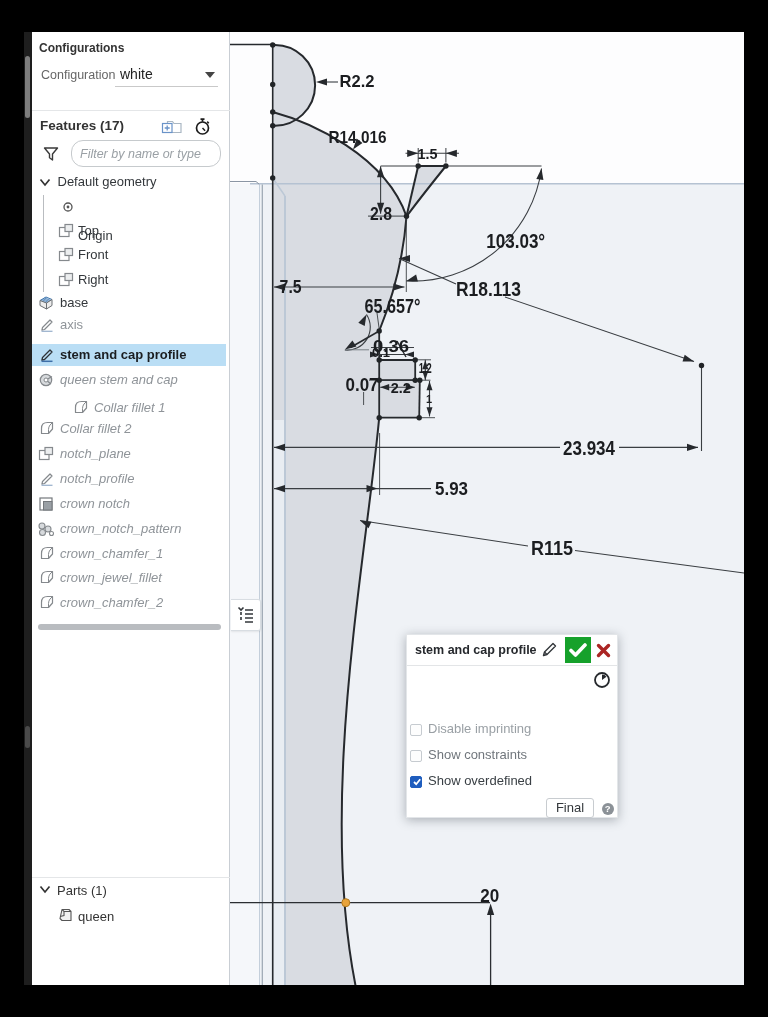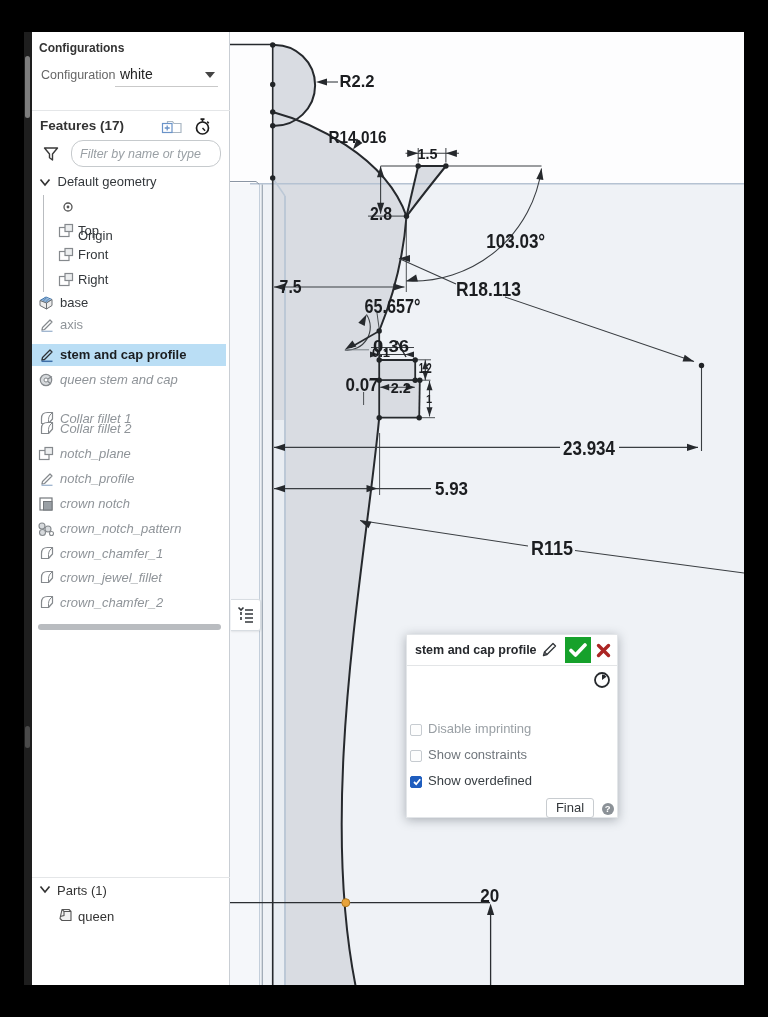--- a/index.html
+++ b/index.html
@@ -143,21 +143,21 @@
 
     <div class="row" style="top:336px;">
       <svg style="position:absolute;left:6px;top:4px;" width="16" height="16" viewBox="0 0 16 16">
         <circle cx="8" cy="8" r="5.7" fill="#d7dadd" stroke="#85898d" stroke-width="1.2"></circle>
         <path d="M8,8 L14,4.5 M8,8 L13,12" stroke="#85898d" stroke-width="1.2"></path>
         <circle cx="8" cy="8" r="2" fill="#fff" stroke="#85898d" stroke-width="1"></circle>
       </svg>
       <span class="rlb it" style="left:28px;">queen stem and cap</span>
     </div>
 
-    <div class="row" style="top:375px;">
+    <div class="row" style="top:364px;margin-left:34px;">
       <svg class="pic2" style="left:7px;">
           <use href="#fillet"></use>
         </svg>
       <span class="rlb it" style="left:28px;">Collar fillet 1</span>
     </div>
 
     <div class="row" style="top:385px;">
       <svg class="pic2" style="left:7px;">
           <use href="#fillet"></use>
         </svg>

